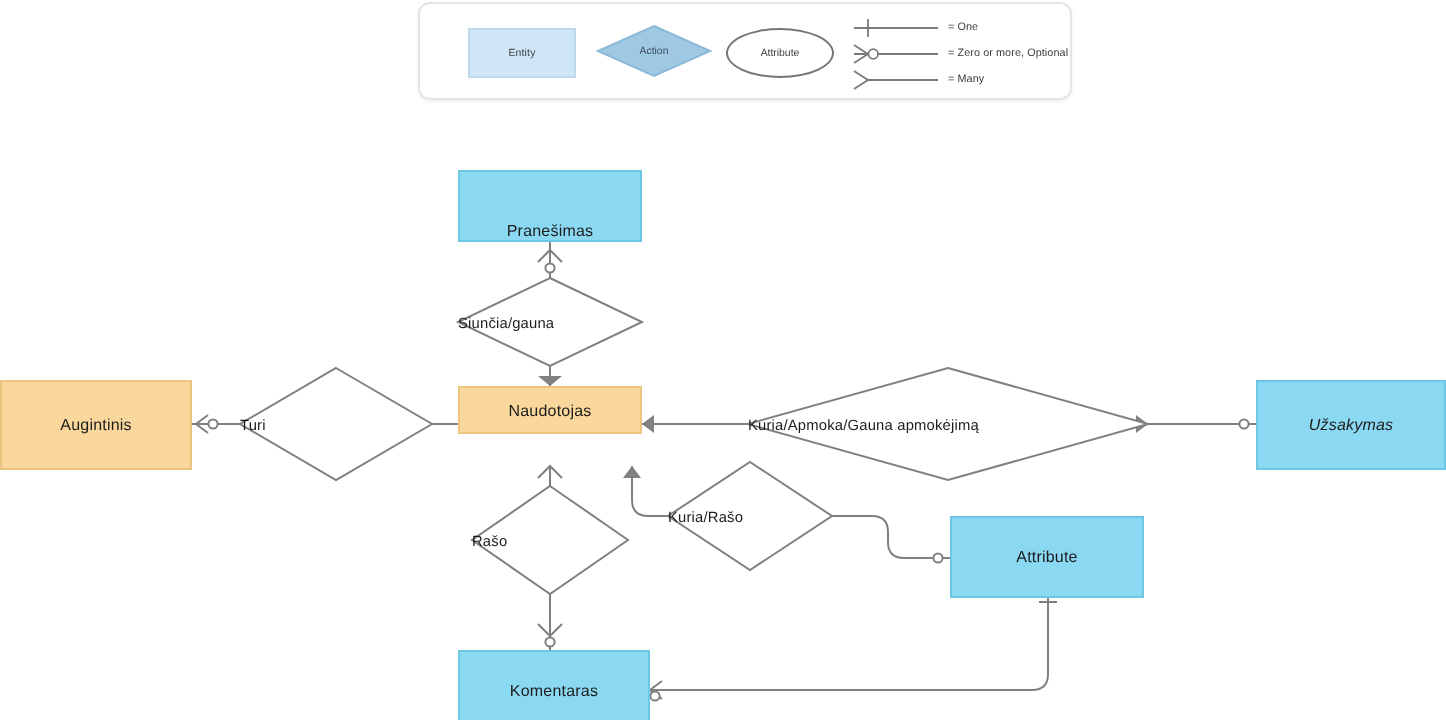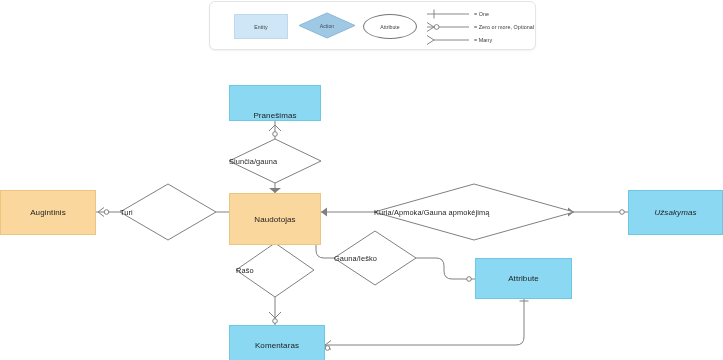--- a/index.html
+++ b/index.html
@@ -247,33 +247,33 @@
     <polygon points="275,243 314,270 275,297 236,270" fill="#ffffff"></polygon>
   </g>
 </svg>
 
 <div class="rel-label" style="left:229px; top:157px; width:92px;">Siunčia/gauna</div>
 
 <div class="rel-label" style="left:120px; top:208px; width:96px;">Turi</div>
 
 <div class="rel-label" style="left:374px; top:208px; width:200px;">Kuria/Apmoka/Gauna apmokėjimą</div>
 
-<div class="rel-label" style="left:334px; top:254px; width:82px;">Gauna/Ieško</div>
+<div class="rel-label" style="left:334px; top:254px; width:82px;">Kuria/Rašo</div>
 
 <div class="rel-label" style="left:236px; top:266px; width:78px;">Rašo</div>
 
 <div class="entity blue" style="left:229px; top:85px; width:92px; height:36px;align-items:flex-end;">
   <span>Pranešimas</span>
 </div>
 
 <div class="entity orange" style="left:0px; top:190px; width:96px; height:45px;">
   <span>Augintinis</span>
 </div>
 
-<div class="entity orange" style="left:229px; top:193px; width:92px; height:52px;">
+<div class="entity orange" style="left:229px; top:193px; width:92px; height:24px;">
   <span>Naudotojas</span>
 </div>
 
 <div class="entity blue" style="left:628px; top:190px; width:95px; height:45px;font-style:italic;">
   <span>Užsakymas</span>
 </div>
 
 <div class="entity blue" style="left:475px; top:258px; width:97px; height:41px;">
   <span>Attribute</span>
 </div>

